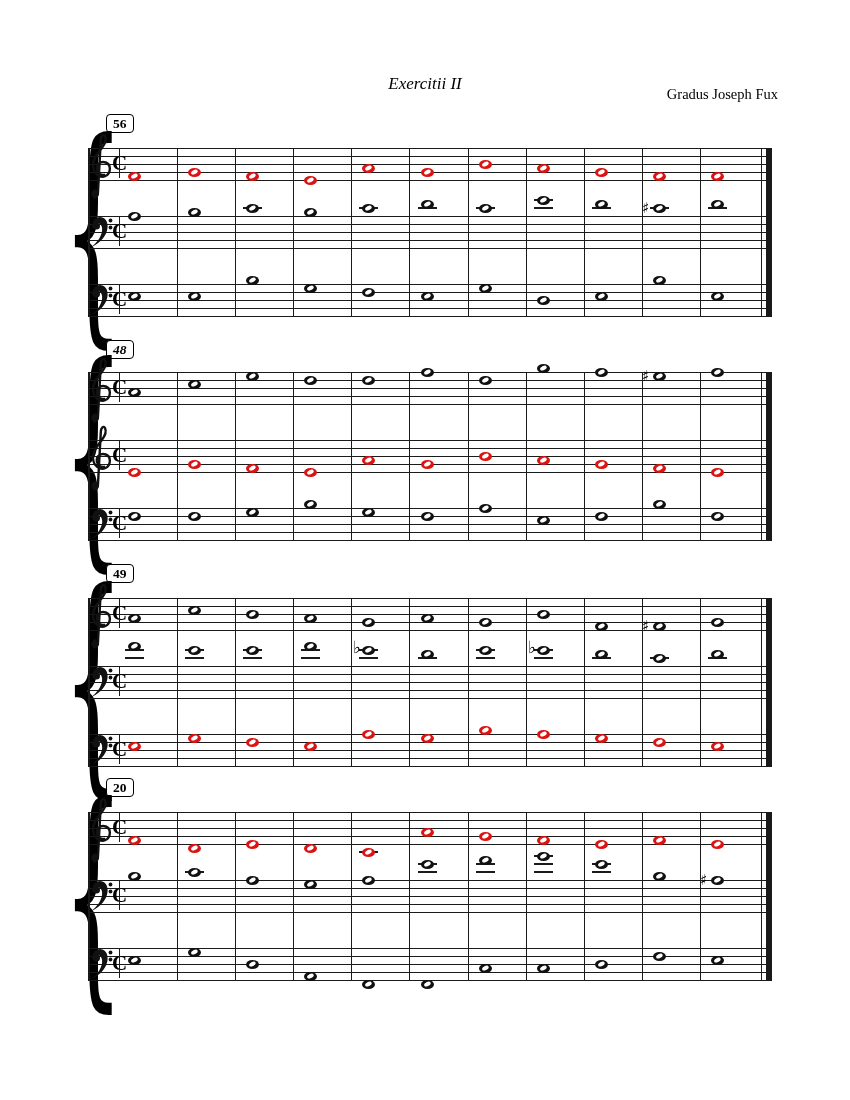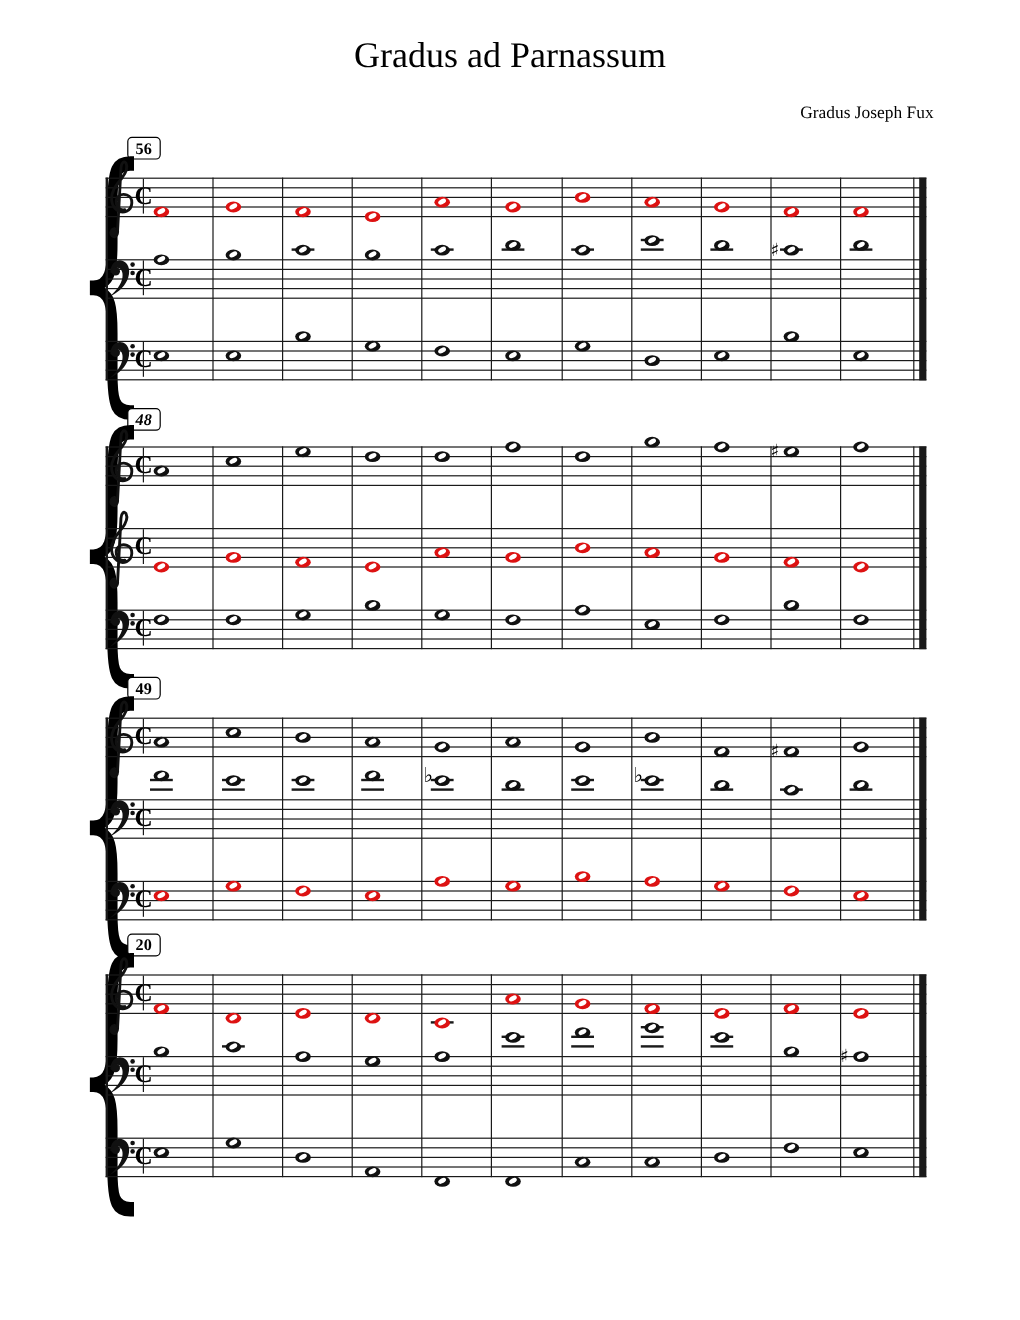--- a/index.html
+++ b/index.html
@@ -24,21 +24,21 @@
         font-family:"Liberation Serif",serif;}
   .cutbar{position:absolute;width:1.6px;background:#1a1a1a;}
   .brace{position:absolute;font-family:"DejaVu Serif",serif;font-size:238px;
          transform:scaleX(0.4);transform-origin:left center;line-height:168px;}
   svg{position:absolute;overflow:visible;}
 </style>
 </head>
 <body>
 
 <div id="page">
-  <div id="title">Gradus ad Parnassum</div>
+  <div id="subtitle">Exercitii II</div>
   <div id="composer">Gradus Joseph Fux</div>
   <div id="music">
       <div class="rehearsal" style="left: 106px; top: 114px;">56</div>
       <div class="brace" style="left: 63px; top: 146px; height: 168px;">{</div>
       <div class="sline" style="left: 88px; top: 148px; width: 684px;"></div>
       <div class="sline" style="left: 88px; top: 156px; width: 684px;"></div>
       <div class="sline" style="left: 88px; top: 164px; width: 684px;"></div>
       <div class="sline" style="left: 88px; top: 172px; width: 684px;"></div>
       <div class="sline" style="left: 88px; top: 180px; width: 684px;"></div>
       <svg width="30" height="76" viewBox="0 0 30 76" style="left: 86px; top: 130px;">

